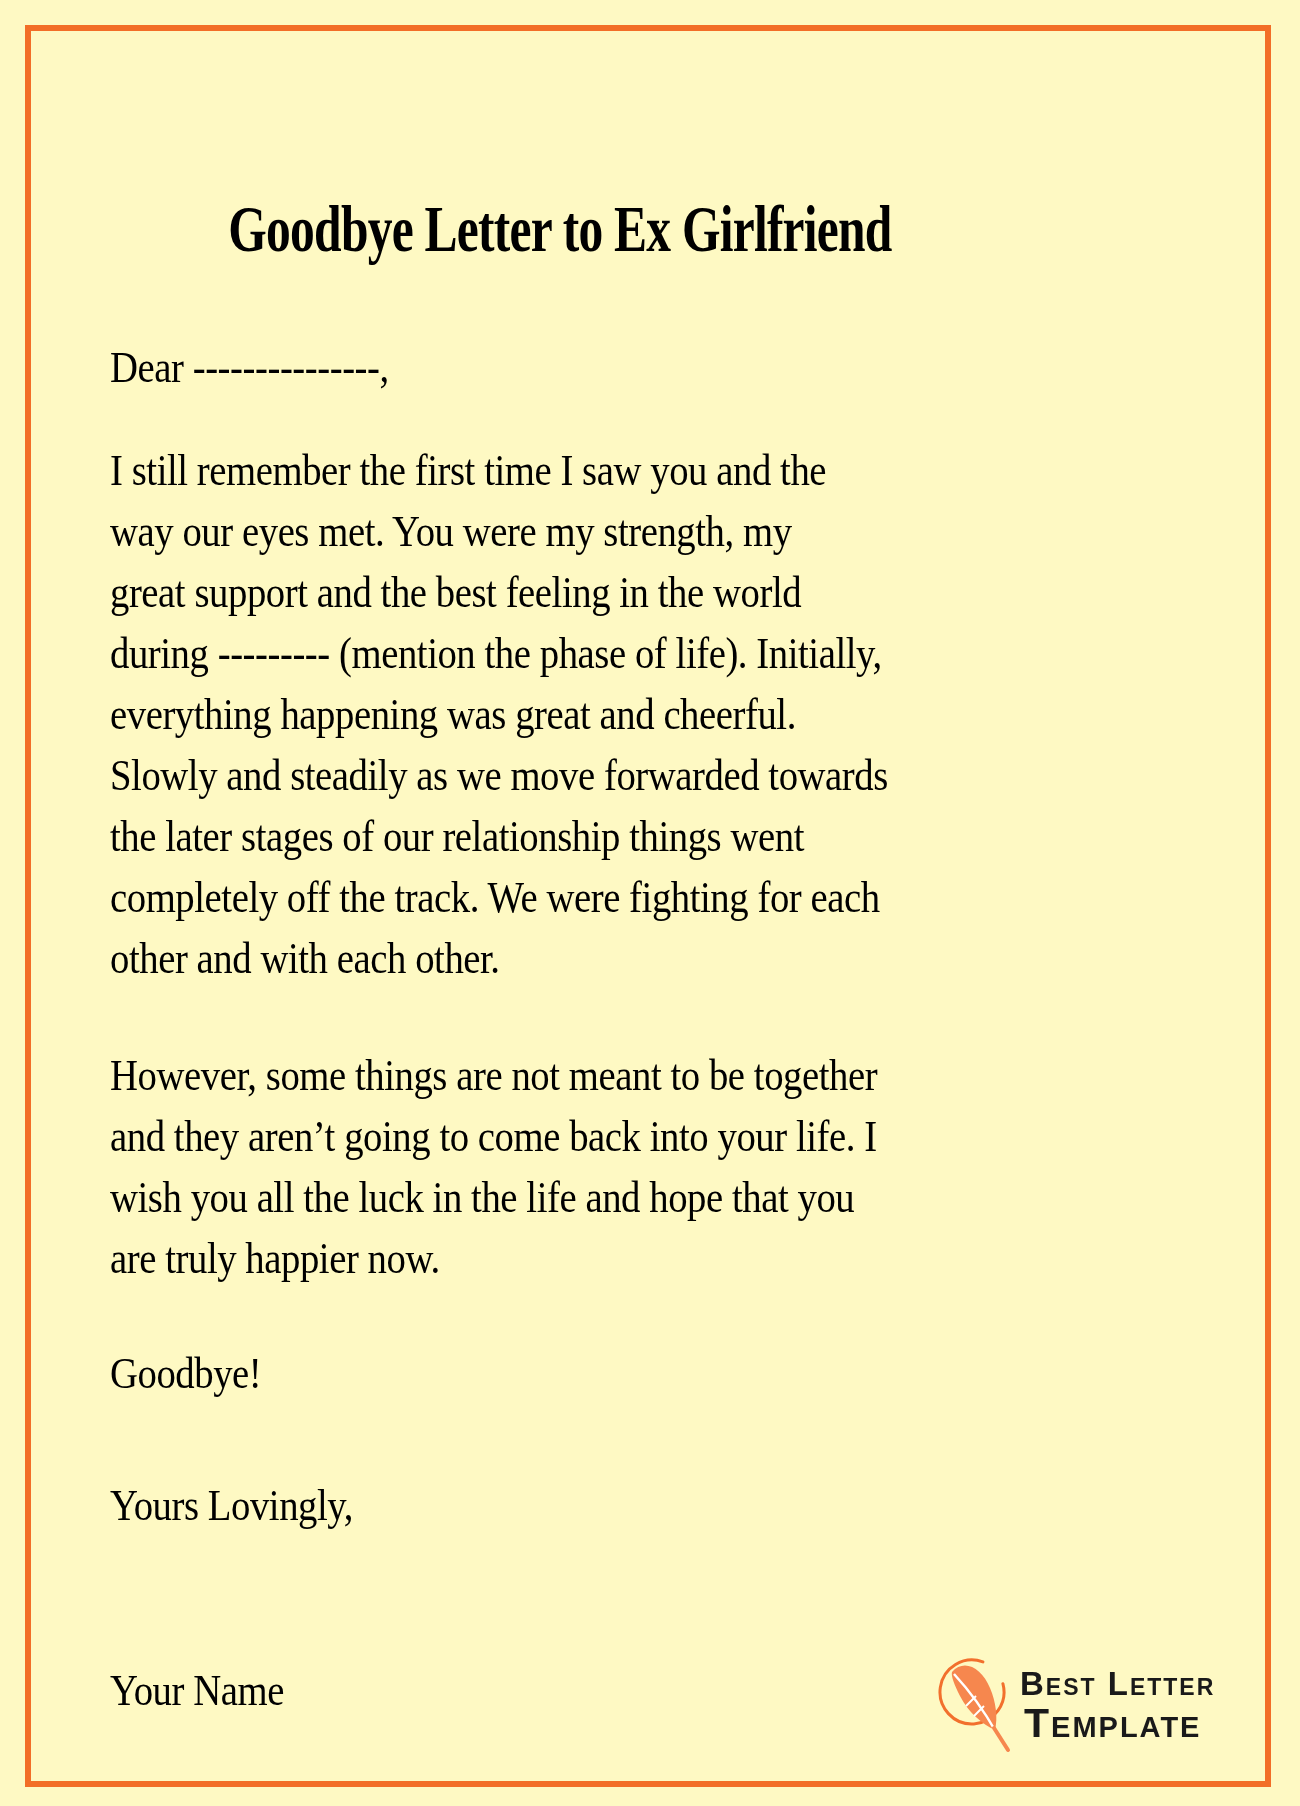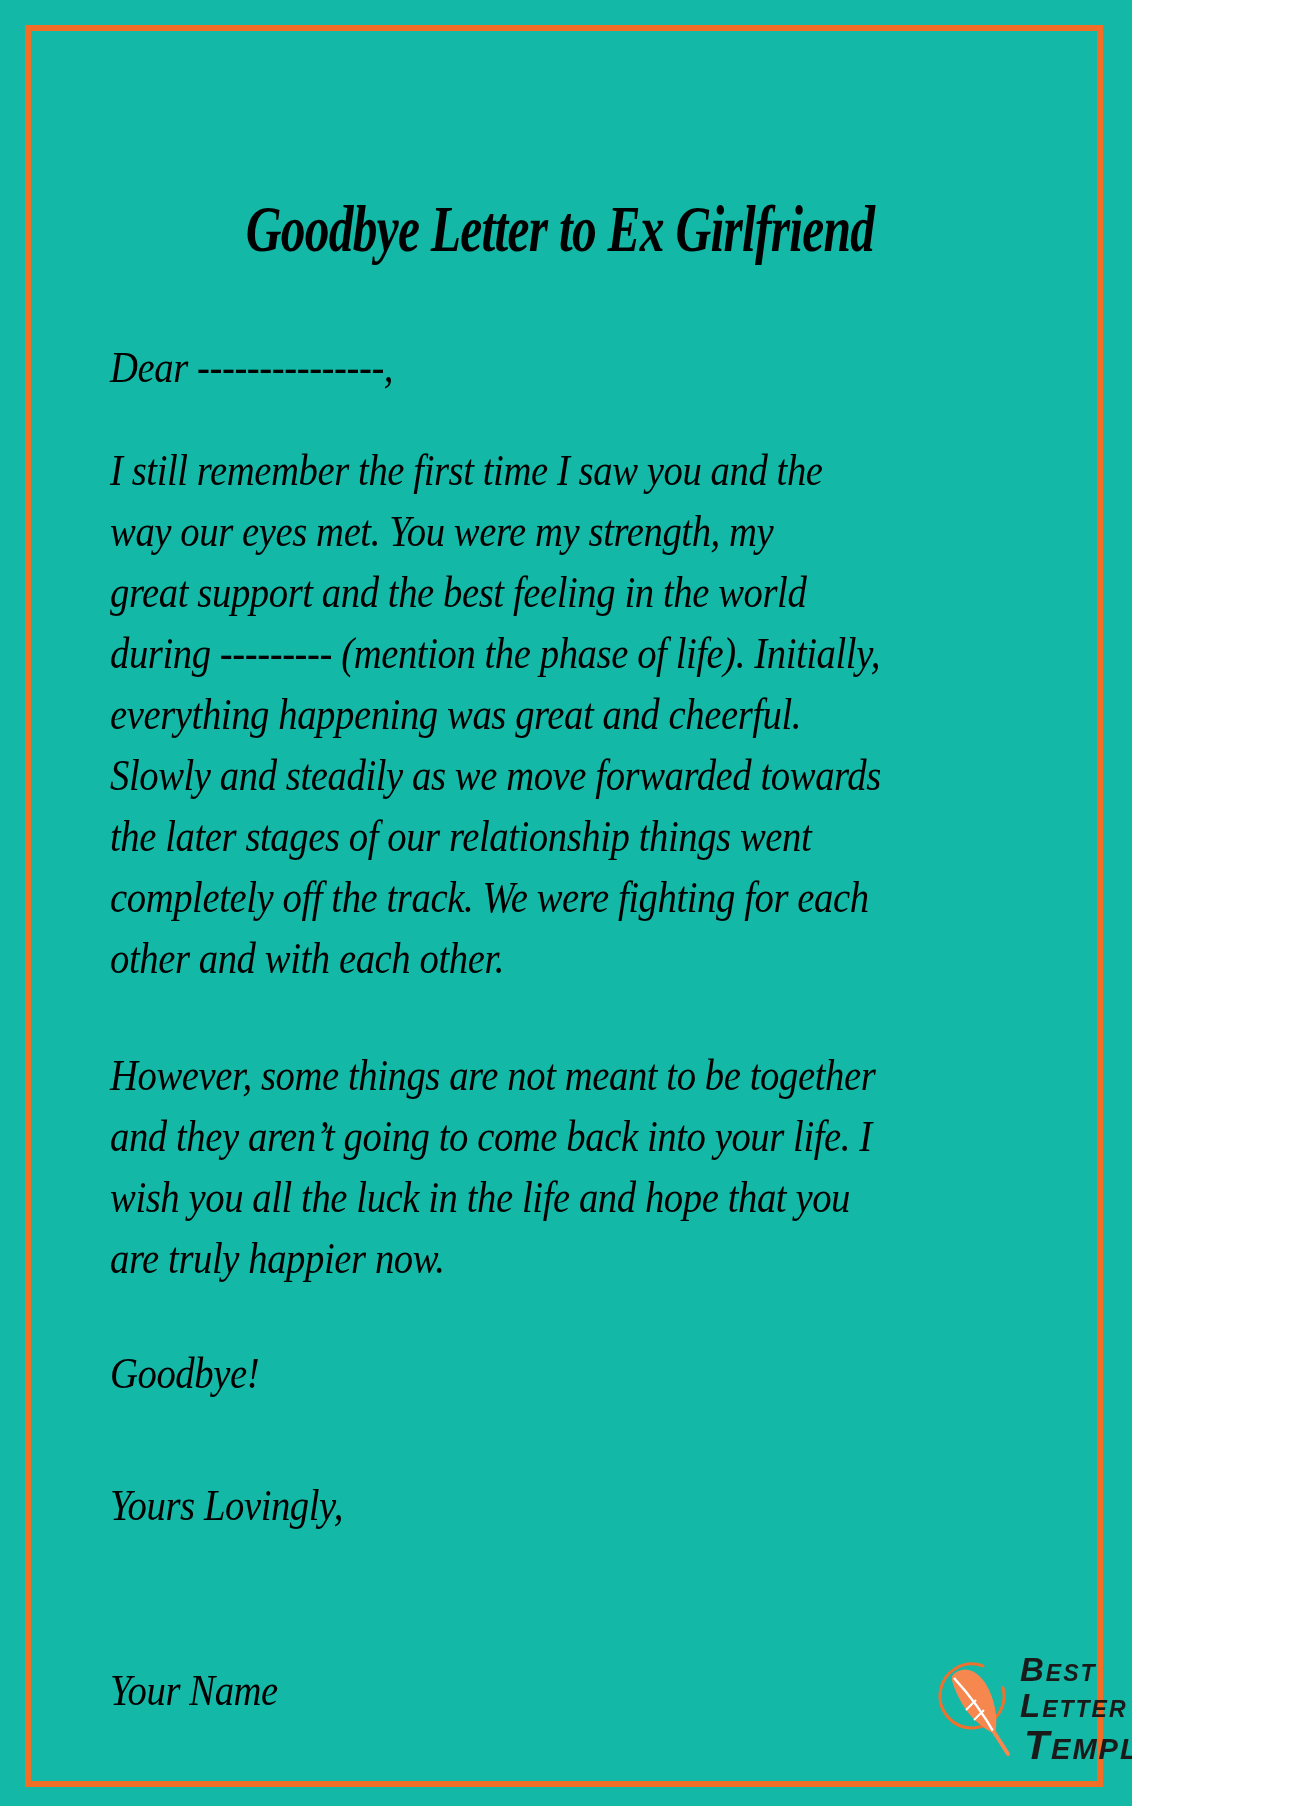--- a/index.html
+++ b/index.html
@@ -1,18 +1,18 @@
 <!DOCTYPE html>
 <html><head>
 <meta charset="utf-8">
 <style>
   html,body { margin:0; padding:0; background:#ffffff; }
   .page {
-    position:relative; width:1132px; height:1806px; background:#14b8a6;
-    font-family:"Liberation Serif", serif; color:#000000; overflow:hidden;font-style:italic;
+    position:relative; width:1300px; height:1806px; background:#fef9c3;
+    font-family:"Liberation Serif", serif; color:#000000; overflow:hidden;
   }
   .frame {
     position:absolute; left:25px; top:25px; right:29px; bottom:19px;
     border:6px solid #F26E27; box-sizing:border-box;
   }
   .title {
     position:absolute; left:110px; top:150px; width:900px;
     text-align:center; font-weight:bold; font-size:66px; line-height:70px;
     white-space:nowrap; transform:scaleX(0.75); transform-origin:50% 50%;
     letter-spacing:-1px;

